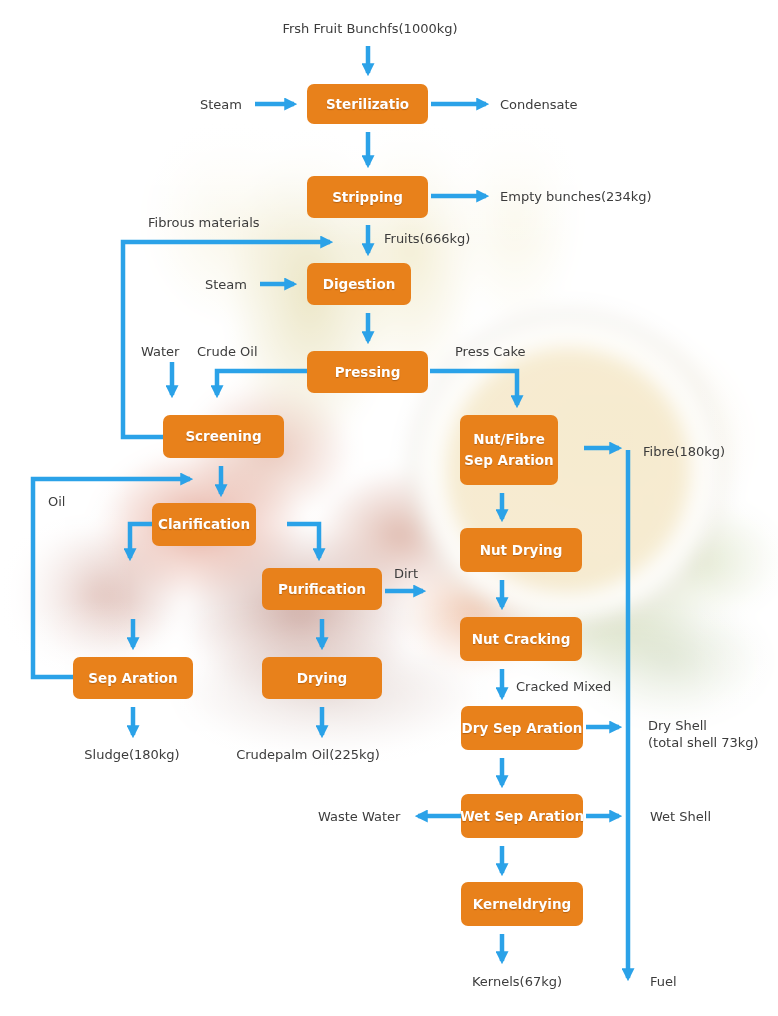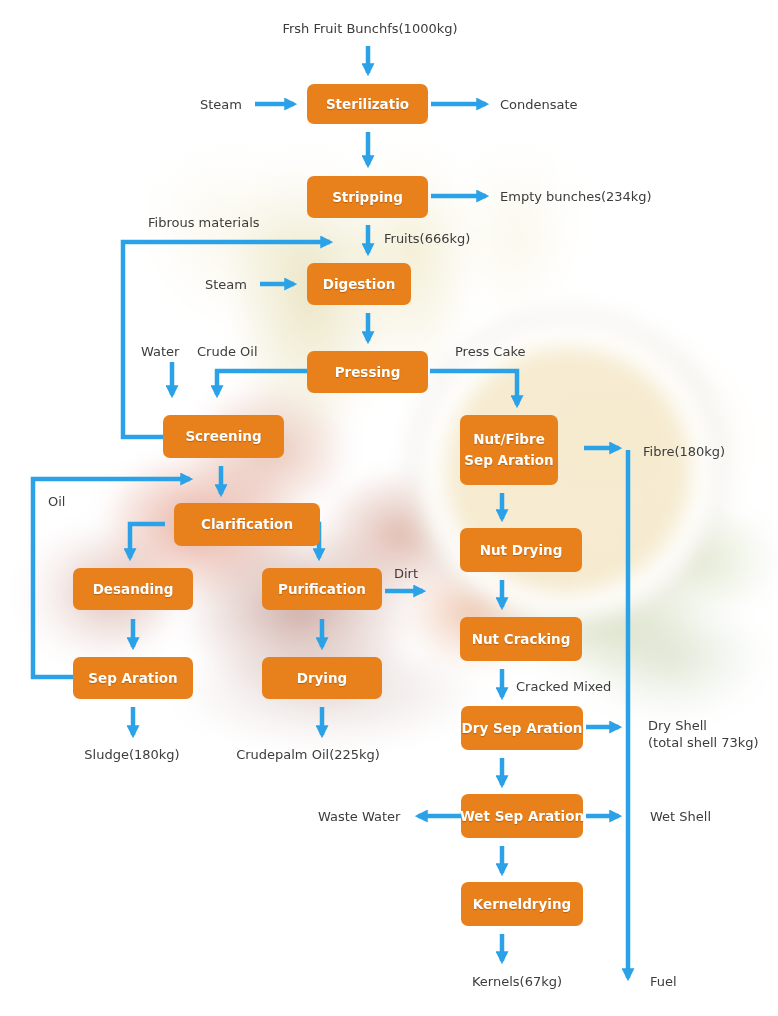--- a/index.html
+++ b/index.html
@@ -133,25 +133,22 @@
     </div>
   <div class="node" style="left:307px;top:263px;width:104px;height:42px">
       <span>Digestion</span>
     </div>
   <div class="node" style="left:307px;top:351px;width:121px;height:42px">
       <span>Pressing</span>
     </div>
   <div class="node" style="left:163px;top:415px;width:121px;height:43px">
       <span>Screening</span>
     </div>
-  <div class="node" style="left:174px;top:503px;width:146px;height:43px">
+  <div class="node" style="left:152px;top:503px;width:104px;height:43px">
       <span>Clarification</span>
-    </div>
-  <div class="node" style="left:73px;top:568px;width:120px;height:42px">
-      <span>Desanding</span>
     </div>
   <div class="node" style="left:262px;top:568px;width:120px;height:42px">
       <span>Purification</span>
     </div>
   <div class="node" style="left:73px;top:657px;width:120px;height:42px">
       <span>Sep Aration</span>
     </div>
   <div class="node" style="left:262px;top:657px;width:120px;height:42px">
       <span>Drying</span>
     </div>

